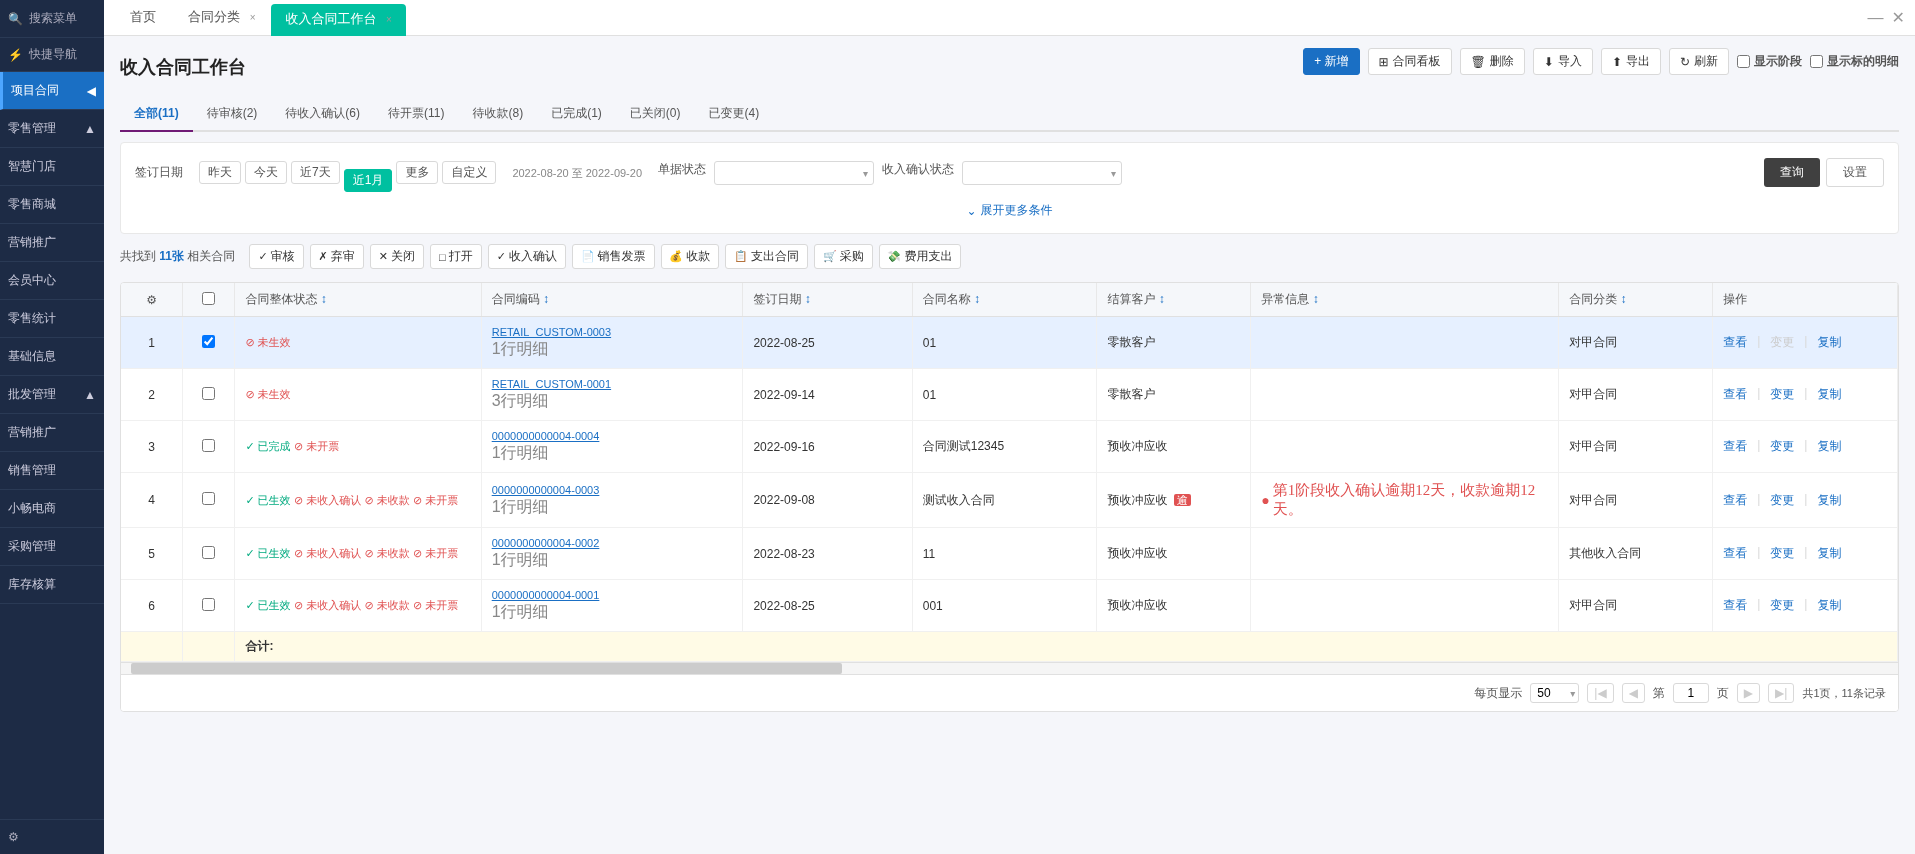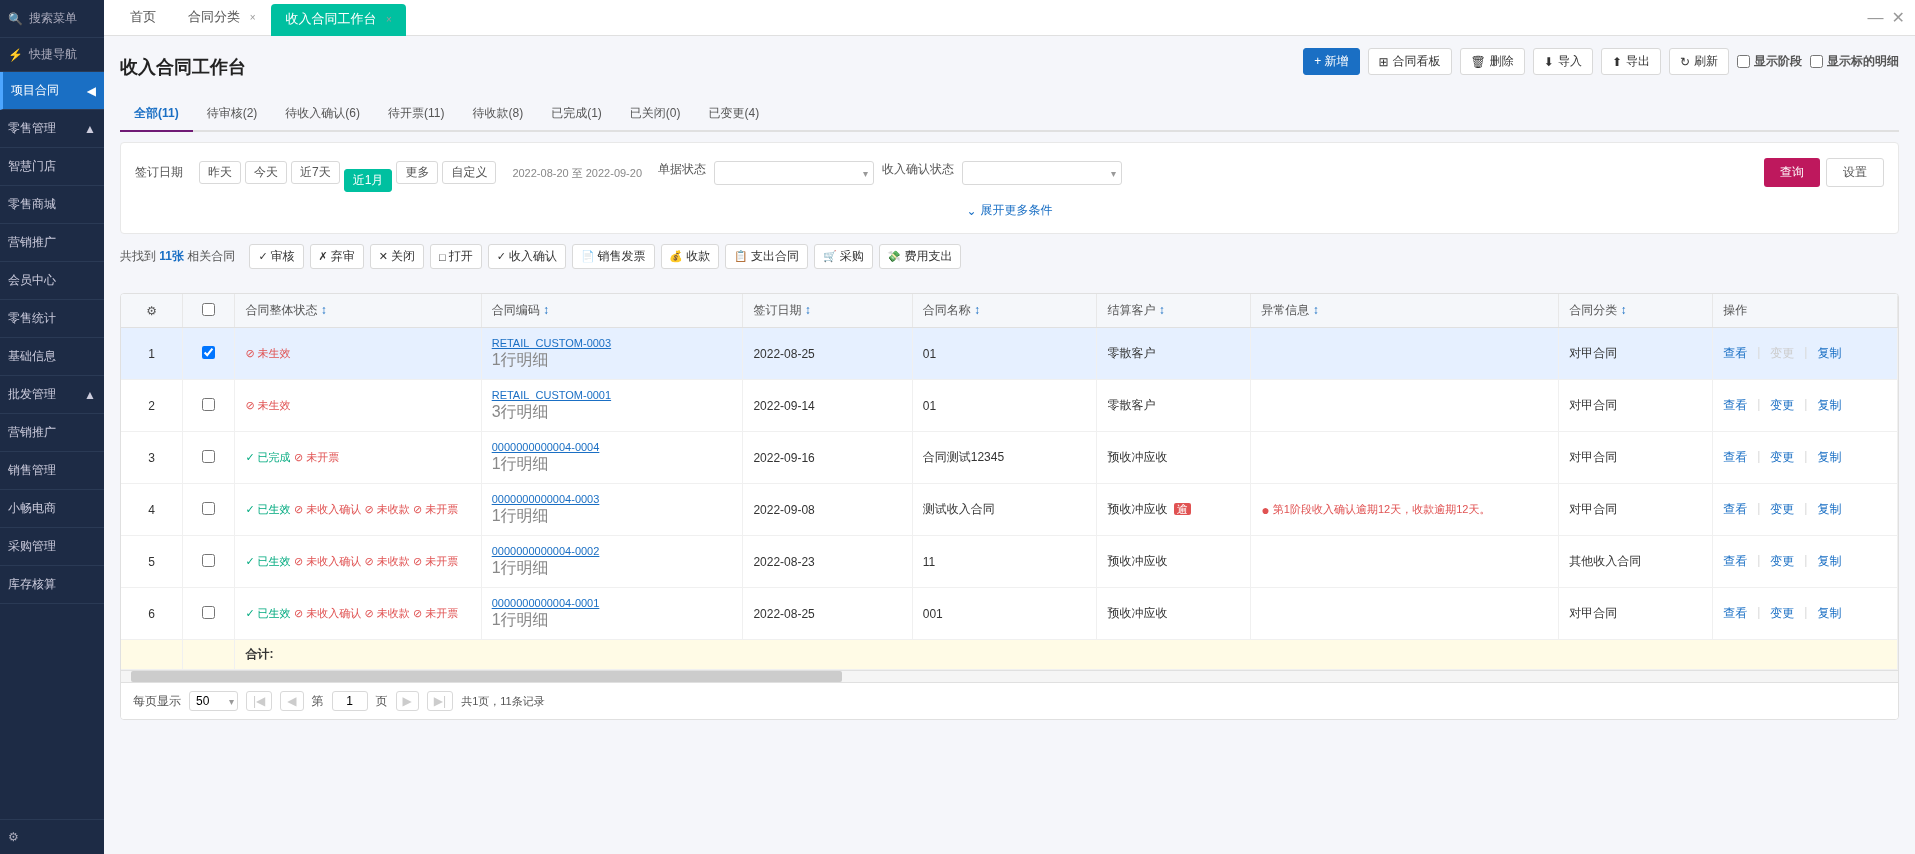--- a/index.html
+++ b/index.html
@@ -44,30 +44,30 @@
     .date-btns { display: flex; gap: 4px; align-items: center; }
     .date-btn { padding: 2px 8px; border: 1px solid #d9d9d9; border-radius: 3px; cursor: pointer; font-size: 12px; background: #fff; color: #555; }
     .date-btn.active { background: #00c0a0; color: #fff; border-color: #00c0a0; margin-top: 16px; }
     .date-range { font-size: 11px; color: #888; margin-top: 2px; }
     .filter-select-group { display: flex; gap: 8px; flex: 1; }
     .filter-select { padding: 4px 24px 4px 8px; border: 1px solid #d9d9d9; border-radius: 3px; font-size: 12px; color: #555; background: #fff; appearance: none; cursor: pointer; min-width: 160px; }
     .filter-select-wrap { position: relative; display: inline-block; }
     .filter-select-wrap::after { content: '▾'; position: absolute; right: 6px; top: 50%; transform: translateY(-50%); font-size: 10px; color: #999; pointer-events: none; }
     .expand-btn { display: flex; align-items: center; gap: 4px; cursor: pointer; color: #1a6fc4; font-size: 12px; border: none; background: none; padding: 4px 8px; }
     .filter-action-btns { display: flex; gap: 6px; margin-left: auto; }
-    .btn-query { padding: 5px 16px; background: #be185d; color: #fff; border: none; border-radius: 3px; cursor: pointer; font-size: 12px; }
+    .btn-query { padding: 5px 16px; background: #404040; color: #fff; border: none; border-radius: 3px; cursor: pointer; font-size: 12px; }
     .btn-settings { padding: 5px 16px; background: #fff; color: #555; border: 1px solid #d9d9d9; border-radius: 3px; cursor: pointer; font-size: 12px; }
 
     
     .status-tabs { display: flex; gap: 0; border-bottom: 2px solid #e0e0e0; margin-bottom: 10px; }
     .status-tab { padding: 8px 14px; font-size: 12px; cursor: pointer; color: #555; border-bottom: 2px solid transparent; margin-bottom: -2px; }
     .status-tab.active { color: #1a6fc4; border-bottom: 2px solid #701a75; font-weight: bold; }
 
     
-    .action-bar { display: flex; align-items: center; gap: 6px; margin-bottom: 24px; flex-wrap: wrap; }
+    .action-bar { display: flex; align-items: center; gap: 6px; margin-bottom: 13px; flex-wrap: wrap; }
     .info-text { font-size: 12px; color: #555; margin-right: 8px; }
     .action-btn { display: flex; align-items: center; gap: 3px; padding: 3px 8px; background: #fff; border: 1px solid #d9d9d9; border-radius: 3px; cursor: pointer; font-size: 12px; color: #333; }
     .action-btn-icon { font-size: 11px; }
 
     
     .table-wrap { background: #fff; border: 1px solid #e0e0e0; border-radius: 4px; overflow: auto; }
     table { width: 100%; border-collapse: collapse; font-size: 12px; }
     thead tr { background: #f5f7fa; }
     thead th { padding: 8px 10px; text-align: left; border-bottom: 1px solid #e0e0e0; border-right: 1px solid #e8e8e8; color: #555; font-weight: normal; white-space: nowrap; }
     tbody tr { border-bottom: 1px solid #f0f0f0; }
@@ -78,24 +78,24 @@
     .status-red { color: #e05252; }
     .status-green { color: #00aa7f; }
     .link-text { color: #1a6fc4; text-decoration: underline; cursor: pointer; font-size: 11px; }
     .sub-text { font-size: 16px; color: #888; }
     .op-btns { display: flex; gap: 10px; }
     .op-btn { color: #1a6fc4; cursor: pointer; font-size: 12px; }
     .op-btn.disabled { color: #ccc; cursor: not-allowed; }
     .op-divider { color: #d9d9d9; }
     .error-tag { display: inline-flex; align-items: center; gap: 3px; }
     .error-circle { color: #e05252; font-size: 14px; }
-    .error-text { color: #e05252; font-size: 11px; }
-
-    
-    .pagination { display: flex; align-items: center; padding: 8px 12px; background: #fff; border-top: 1px solid #e0e0e0; gap: 8px; }
+    .error-text { color: #e05252; font-size: 15px; font-family: Liberation Serif, serif; }
+
+    
+    .pagination { display: flex; align-items: center; justify-content: flex-end; padding: 8px 12px; background: #fff; border-top: 1px solid #e0e0e0; gap: 8px; }
     .page-size-label { font-size: 12px; color: #555; }
     .page-size-select { padding: 2px 20px 2px 6px; border: 1px solid #d9d9d9; border-radius: 3px; font-size: 12px; appearance: none; background: #fff; cursor: pointer; }
     .page-size-wrap { position: relative; display: inline-block; }
     .page-size-wrap::after { content: '▾'; position: absolute; right: 4px; top: 50%; transform: translateY(-50%); font-size: 10px; color: #999; pointer-events: none; }
     .page-nav-btn { padding: 2px 6px; border: 1px solid #d9d9d9; border-radius: 3px; background: #fff; cursor: pointer; font-size: 12px; color: #555; }
     .page-nav-btn.disabled { color: #ccc; cursor: not-allowed; }
     .page-input { width: 36px; text-align: center; border: 1px solid #d9d9d9; border-radius: 3px; padding: 2px 4px; font-size: 12px; }
     .page-info { font-size: 11px; color: #555; }
 
     .col-num { width: 40px; text-align: center; }

